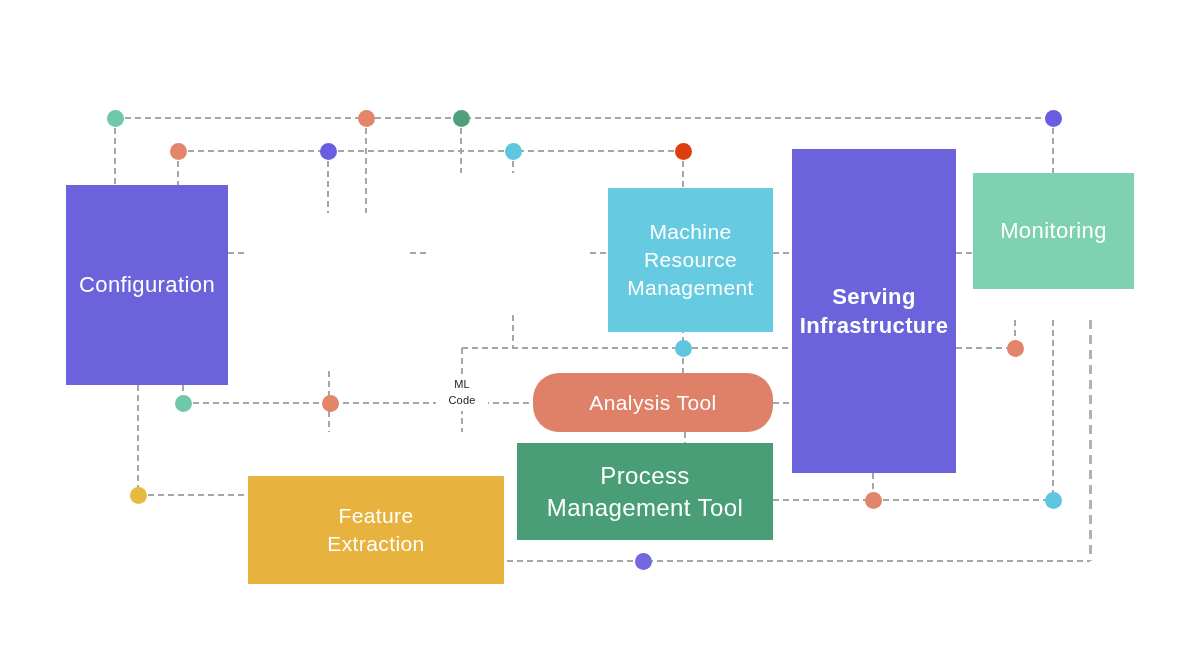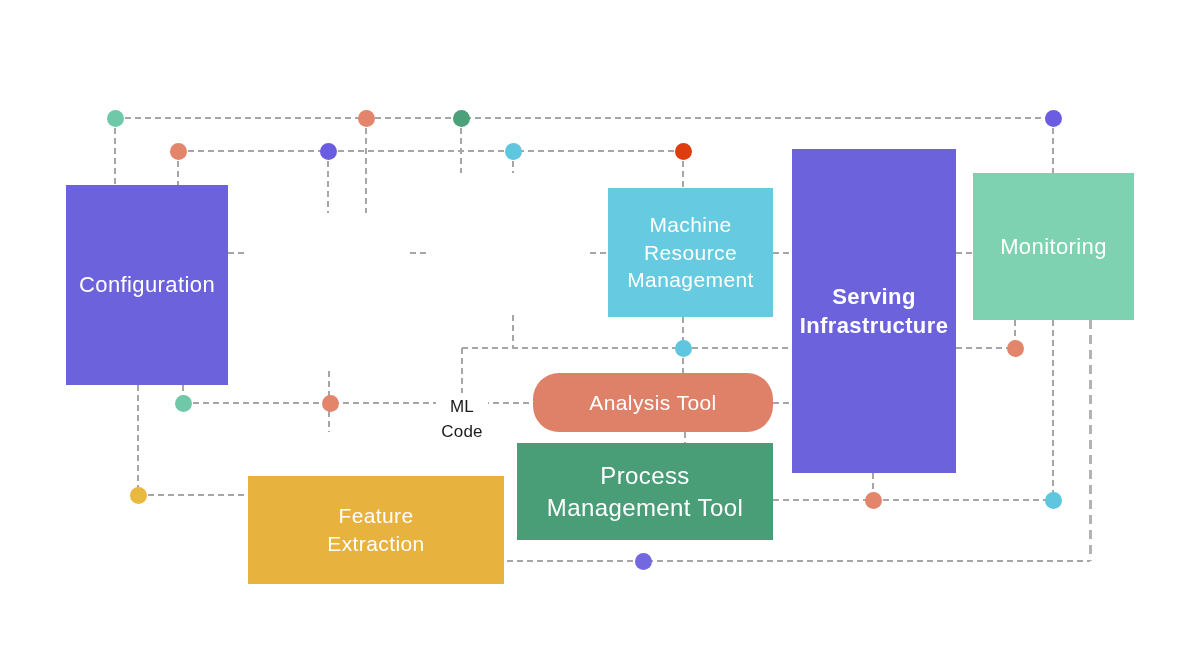--- a/index.html
+++ b/index.html
@@ -15,22 +15,22 @@
     color:#ffffff;white-space:pre-line;line-height:1.32;letter-spacing:.4px;
     font-weight:500;
   }
   .line{position:absolute;z-index:1;}
   .line.h{height:2px;background-image:repeating-linear-gradient(to right,#a6a6a6 0 6px,transparent 6px 10px);}
   .line.v{width:2px;background-image:repeating-linear-gradient(to bottom,#a6a6a6 0 6px,transparent 6px 10px);}
   .line.v.thick{width:3px;background-image:repeating-linear-gradient(to bottom,#b3b3b3 0 9px,transparent 9px 15px);}
   .dot{position:absolute;width:17px;height:17px;border-radius:50%;z-index:2;}
   .inline-label{
     position:absolute;z-index:2;background:#ffffff;color:#1b1b1b;
-    white-space:pre-line;text-align:center;font-size:17px;line-height:1.45;
-    padding:2px 4px;letter-spacing:.2px;margin-top:18px;
+    white-space:pre-line;text-align:center;font-size:11px;line-height:1.45;
+    padding:2px 4px;letter-spacing:.2px;
   }
 </style>
 </head>
 <body>
 
 <div id="stage" style="background: rgb(255, 255, 255);">
   <div class="inline-label" style="left: 436px; top: 375px; width: 44px; color: rgb(27, 27, 27);">ML
 Code</div>
 <div class="line h" style="left: 115px; top: 117px; width: 938px;"></div>
     <div class="line h" style="left: 178px; top: 150px; width: 505px;"></div>
@@ -80,30 +80,30 @@
     <div class="dot" style="left: 129.5px; top: 486.5px; background: rgb(232, 185, 62);"></div>
     <div class="dot" style="left: 674.5px; top: 339.5px; background: rgb(94, 198, 222);"></div>
     <div class="dot" style="left: 1006.5px; top: 339.5px; background: rgb(226, 133, 107);"></div>
     <div class="dot" style="left: 864.5px; top: 491.5px; background: rgb(226, 133, 107);"></div>
     <div class="dot" style="left: 1044.5px; top: 491.5px; background: rgb(94, 198, 222);"></div>
     <div class="dot" style="left: 368.5px; top: 552.5px; background: rgb(221, 61, 15);"></div>
     <div class="dot" style="left: 634.5px; top: 552.5px; background: rgb(116, 104, 225);"></div>
     <div class="box" style="left: 66px; top: 185px; width: 162px; height: 200px; background: rgb(108, 99, 220);">
       <span class="lbl" style="font-size: 22px;">Configuration</span>
     </div>
-    <div class="box" style="left: 608px; top: 188px; width: 165px; height: 129px; background: rgb(102, 203, 225);">
+    <div class="box" style="left: 608px; top: 188px; width: 165px; height: 144px; background: rgb(102, 203, 225);">
       <span class="lbl" style="font-size: 21px;">Machine
 Resource
 Management</span>
     </div>
     <div class="box" style="left: 792px; top: 149px; width: 164px; height: 324px; background: rgb(108, 99, 220);">
       <span class="lbl" style="font-size: 22px; font-weight: bold;">Serving
 Infrastructure</span>
     </div>
-    <div class="box" style="left: 973px; top: 173px; width: 161px; height: 147px; background: rgb(126, 210, 178);">
+    <div class="box" style="left: 973px; top: 173px; width: 161px; height: 116px; background: rgb(126, 210, 178);">
       <span class="lbl" style="font-size: 22px;">Monitoring</span>
     </div>
     <div class="box" style="left: 533px; top: 373px; width: 240px; height: 59px; background: rgb(223, 129, 104); border-radius: 26px;">
       <span class="lbl" style="font-size: 21px;">Analysis Tool</span>
     </div>
     <div class="box" style="left: 248px; top: 432px; width: 256px; height: 108px; background: rgb(231, 178, 61); margin-top: 44px;">
       <span class="lbl" style="font-size: 21px;">Feature
 Extraction</span>
     </div>
     <div class="box" style="left: 517px; top: 443px; width: 256px; height: 97px; background: rgb(73, 158, 120);">

